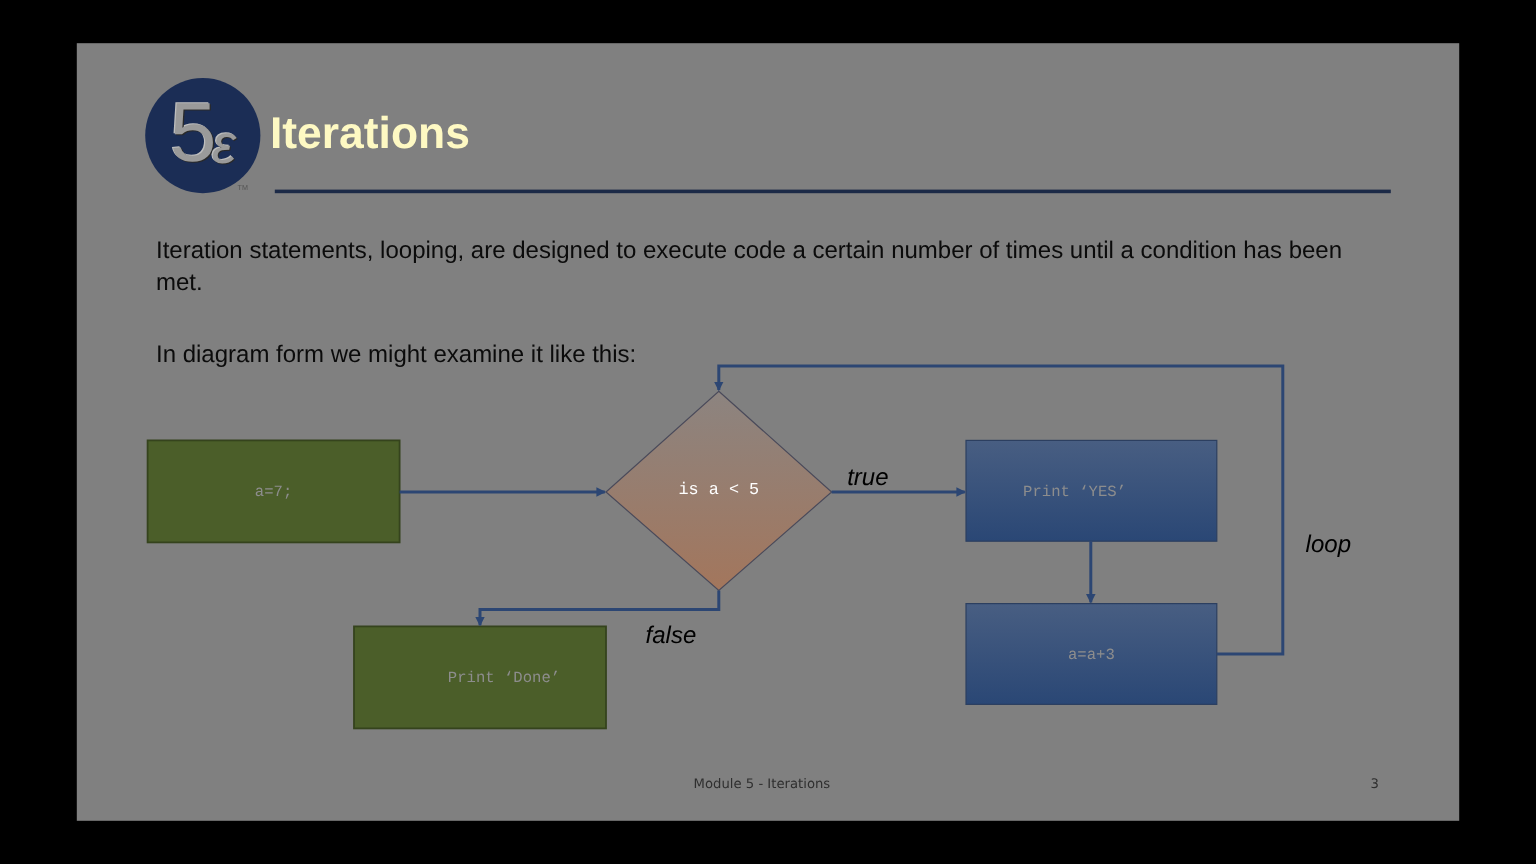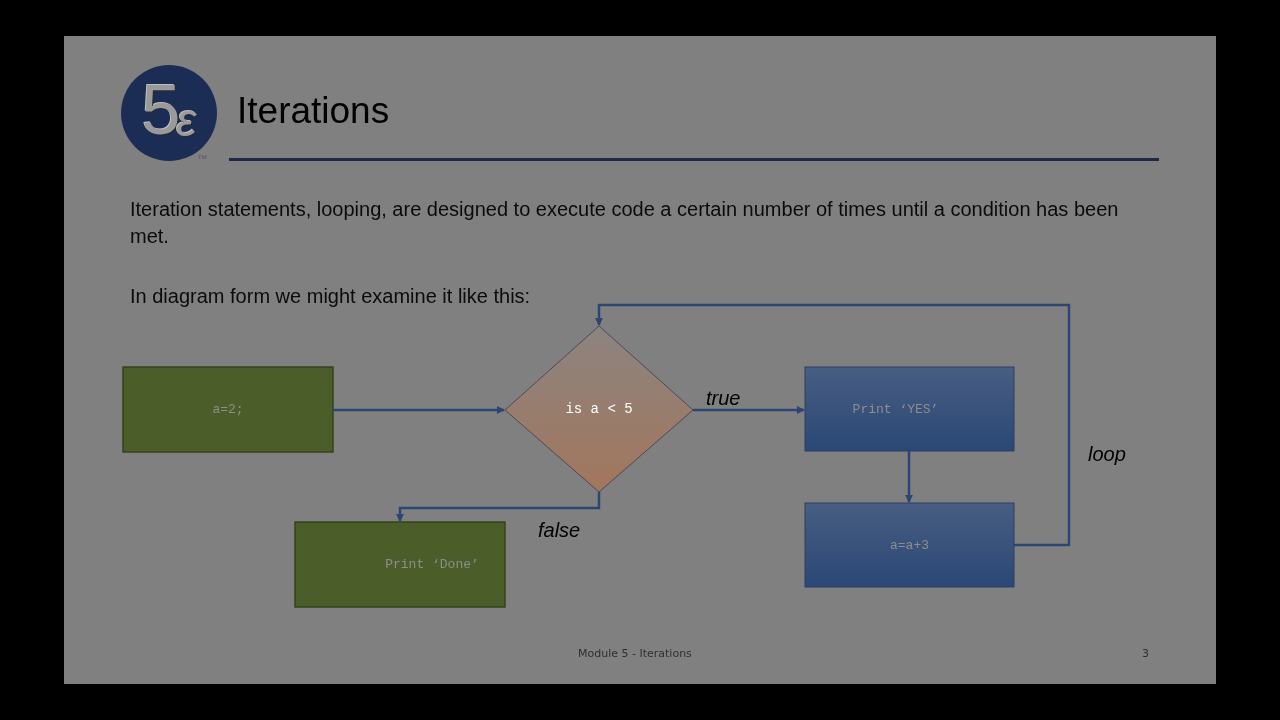--- a/index.html
+++ b/index.html
@@ -19,21 +19,21 @@
     .logo-text {
       position: absolute; left: 0; top: 0; width: 96px; height: 96px;
       display: flex; align-items: center; justify-content: center;
       font-family: "Liberation Sans", sans-serif; color: #9a9a9a;
       text-shadow: 1px 1px 0 #2a2a2a, -1px -1px 0 #bdbdbd;
     }
     .logo-five { font-size: 70px; line-height: 1; margin-right: -4px; margin-top: -6px; }
     .logo-eps { font-size: 46px; line-height: 1; margin-top: 14px; font-style: italic; }
     .logo-tm { position: absolute; left: 134px; top: 118px; font-size: 6px; color: #555; }
     .title {
-      position: absolute; left: 173px; top: 54px; font-size: 37px; color: #000000;
+      position: absolute; left: 161px; top: 54px; font-size: 37px; color: #fef9c3; font-weight: bold;
     }
     .title-rule {
       position: absolute; left: 165px; top: 122px; width: 930px; height: 3px;
       background: #1c2a47;
     }
     .para {
       position: absolute; left: 66px; font-size: 20px; color: #0b0b0b; line-height: 27px;
       width: 1030px;
     }
     .p1 { top: 160px; }
@@ -94,25 +94,25 @@
     <rect x="741" y="467" width="209" height="84" fill="url(#blueGrad)" stroke="#2c3f60" stroke-width="1"></rect>
     <rect x="231" y="486" width="210" height="85" fill="#4b5e29" stroke="#35431d" stroke-width="1.5"></rect>
 
     <line x1="269" y1="374" x2="440" y2="374" stroke="#2c4673" stroke-width="2.5" marker-end="url(#arr)"></line>
     <line x1="629" y1="374" x2="740" y2="374" stroke="#2c4673" stroke-width="2.5" marker-end="url(#arr)"></line>
     <line x1="845" y1="415" x2="845" y2="466" stroke="#2c4673" stroke-width="2.5" marker-end="url(#arr)"></line>
     <polyline points="950,509 1005,509 1005,269 535,269 535,289" fill="none" stroke="#2c4673" stroke-width="2.5" marker-end="url(#arr)"></polyline>
     <polyline points="535,456 535,472 336,472 336,485" fill="none" stroke="#2c4673" stroke-width="2.5" marker-end="url(#arr)"></polyline>
   </svg>
 
-  <div class="node-label" style="left:59px;top:331px;width:210px;height:85px;">a=2;</div>
+  <div class="node-label" style="left:59px;top:331px;width:210px;height:85px;">a=7;</div>
   <div class="node-label cond-label" style="left:441px;top:290px;width:188px;height:166px;">is a &lt; 5</div>
   <div class="node-label" style="left:741px;top:331px;width:181px;height:84px;">Print ‘YES’</div>
   <div class="node-label" style="left:741px;top:467px;width:209px;height:84px;">a=a+3</div>
-  <div class="node-label" style="left:231px;top:486px;width:250px;height:85px;padding-left:12px;">Print ‘Done’</div>
+  <div class="node-label" style="left:231px;top:486px;width:250px;height:85px;">Print ‘Done’</div>
 
   <div class="edge-label" style="left:642px;top:351px;">true</div>
   <div class="edge-label" style="left:474px;top:483px;">false</div>
   <div class="edge-label" style="left:1024px;top:407px;">loop</div>
 
   <div class="footer footer-left">Module 5 - Iterations</div>
   <div class="footer footer-right">3</div>
 </div>
 
 </body></html>

